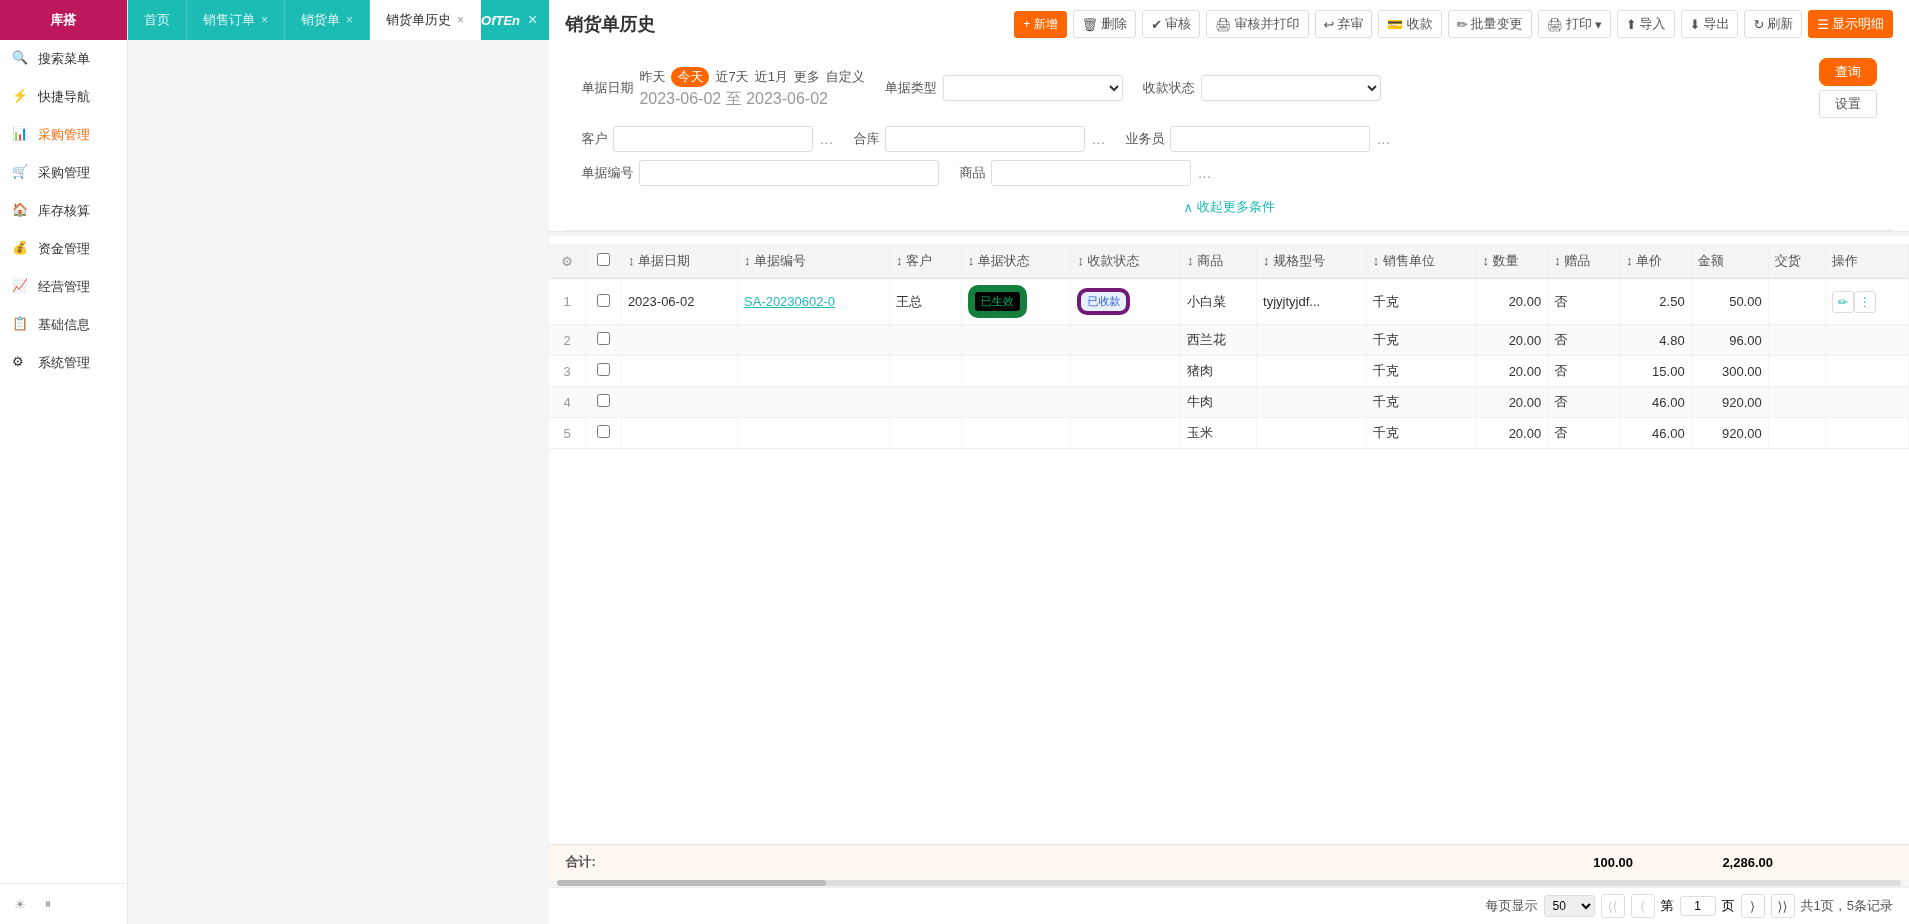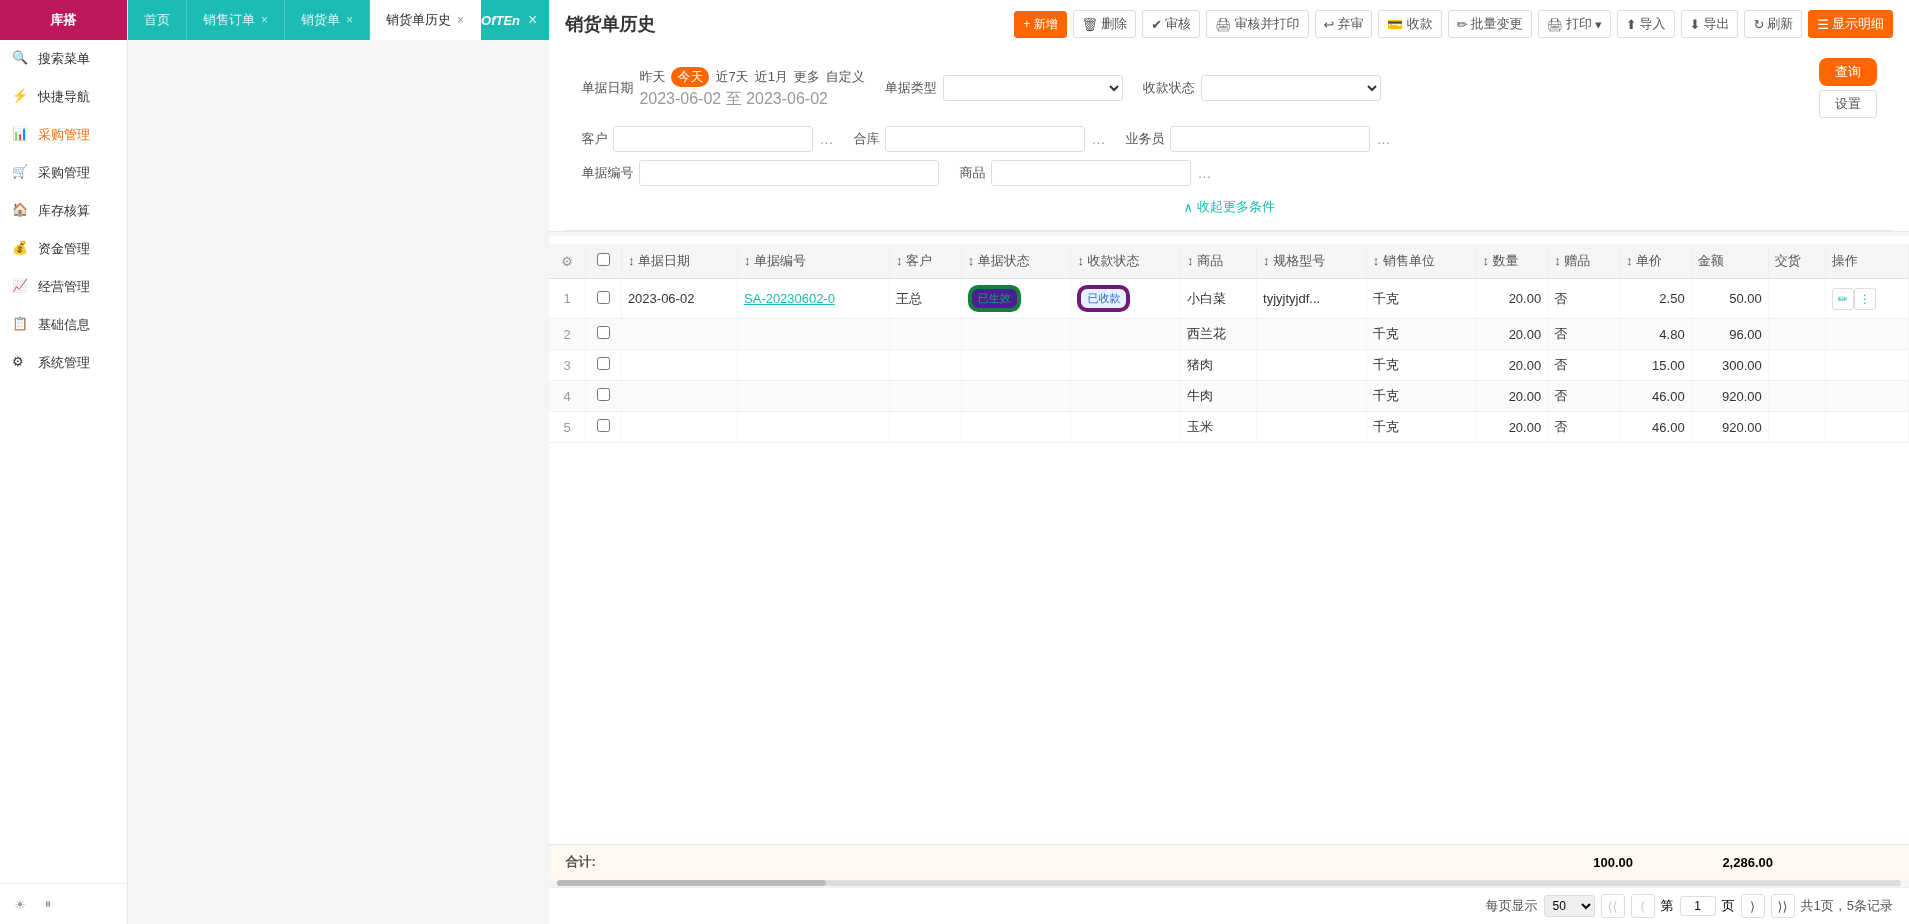--- a/index.html
+++ b/index.html
@@ -278,21 +278,21 @@
       border-right: 1px solid #f5f5f5;
       white-space: nowrap;
     }
     .th-sortable { cursor: pointer; }
     .badge {
       display: inline-block;
       padding: 2px 6px;
       border-radius: 10px;
       font-size: 11px;
     }
-    .badge-green { background: #4c1d95; color: #00aa66; border: 4px solid #15803d; }
+    .badge-green { background: #000000; color: #00aa66; border: 7px solid #15803d; }
     .badge-blue { background: #e6f0ff; color: #3366cc; border: 4px solid #701a75; }
     .action-btn {
       display: inline-flex;
       align-items: center;
       justify-content: center;
       width: 22px; height: 22px;
       border: 1px solid #ddd;
       border-radius: 3px;
       cursor: pointer;
       color: #1cbbb4;

